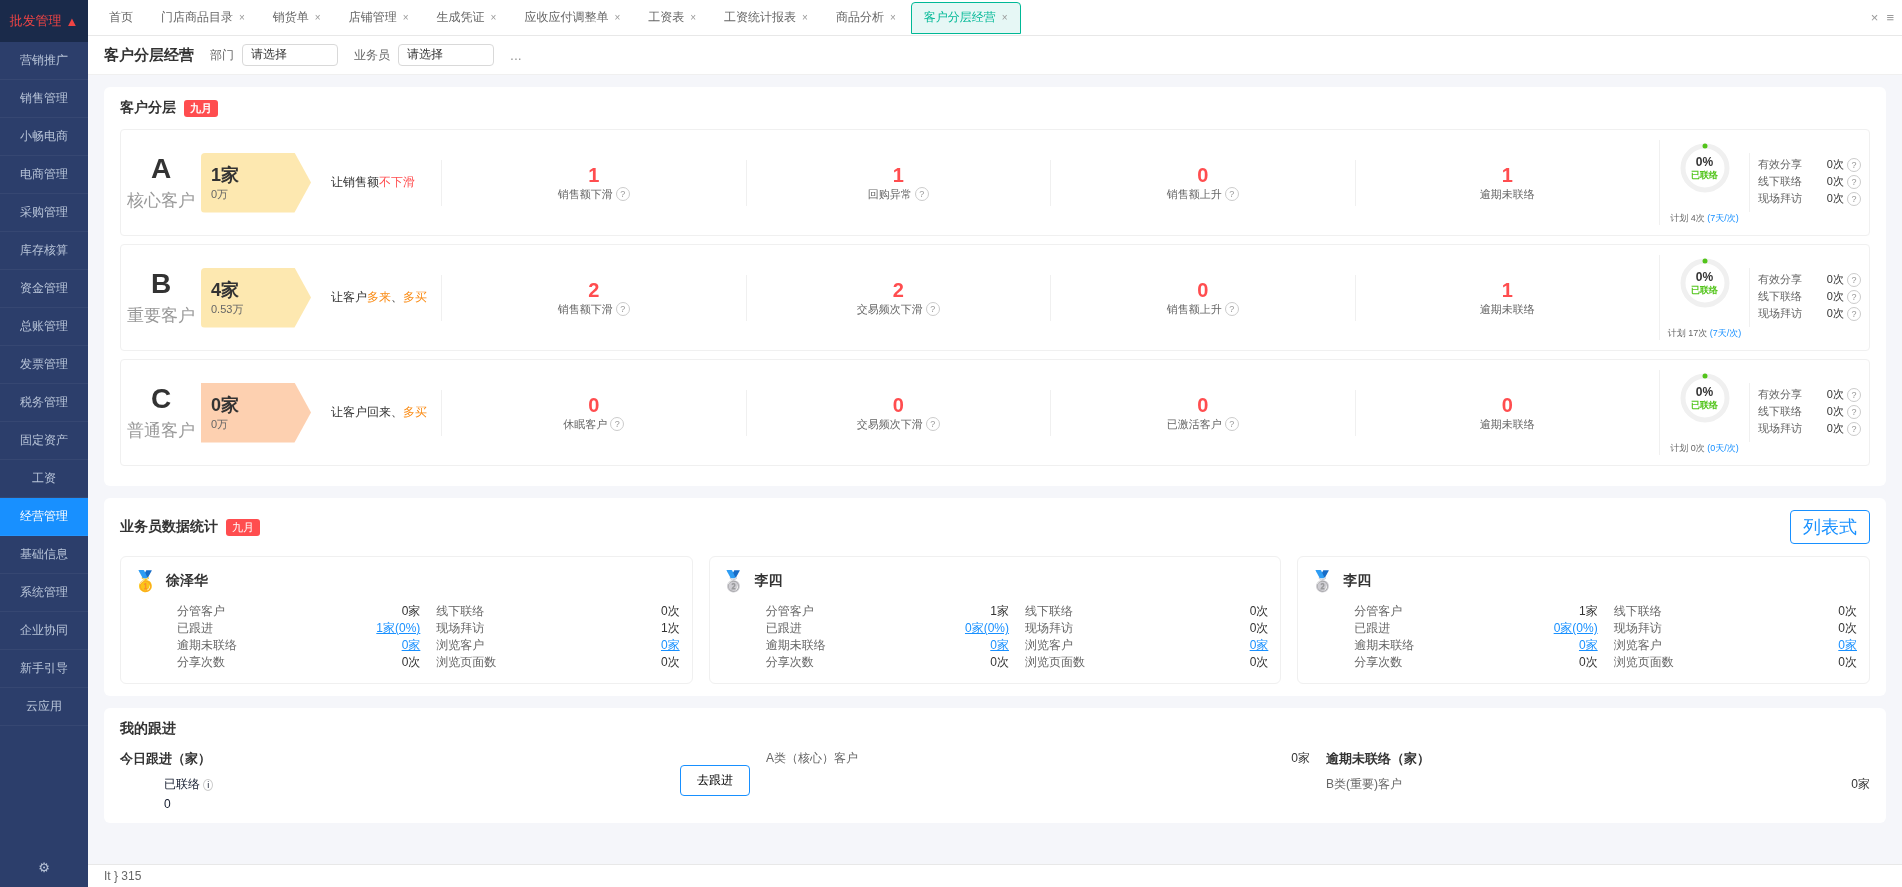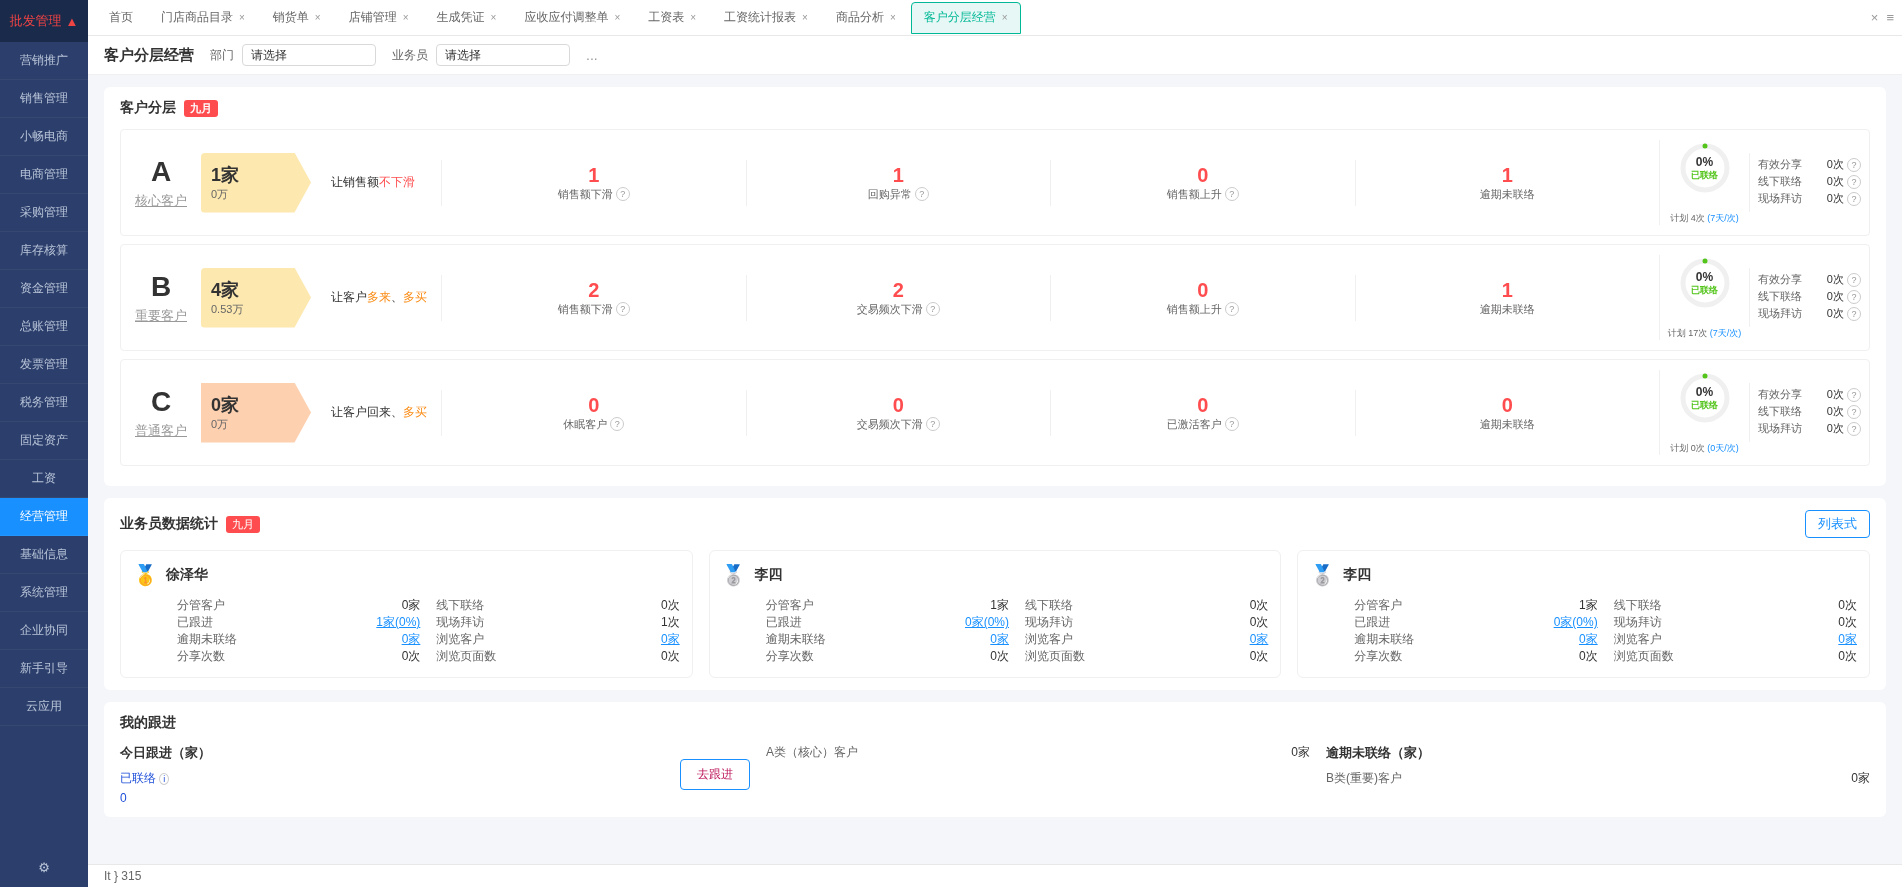--- a/index.html
+++ b/index.html
@@ -117,22 +117,23 @@
       color: #666;
     }
     .filter-select {
       border: 1px solid #d9d9d9;
       border-radius: 4px;
       padding: 3px 24px 3px 8px;
       font-size: 12px;
       color: #333;
       background: #fff;
       appearance: none;
-      width: 134px;
-      cursor: pointer;
+      width: 96px;
+      cursor: pointer;
+      font-family: Liberation Mono, monospace;
     }
     .filter-more {
       color: #999;
       cursor: pointer;
       font-size: 14px;
     }
 
     
     .content-area {
       flex: 1;
@@ -179,24 +180,23 @@
       width: 80px;
       text-align: center;
       flex-shrink: 0;
     }
     .tier-letter {
       font-size: 28px;
       font-weight: bold;
       color: #333;
     }
     .tier-name {
-      font-size: 13px;
+      font-size: 17px;
       color: #999;
       margin-top: 4px;
-      text-decoration: underline;
     }
     .tier-count-block {
       width: 110px;
       flex-shrink: 0;
       position: relative;
       height: 60px;
       display: flex;
       flex-direction: column;
       justify-content: center;
       padding-left: 10px;
@@ -329,21 +329,21 @@
       align-items: center;
       justify-content: space-between;
       margin-bottom: 12px;
     }
     .list-btn {
       border: 1px solid #1890ff;
       color: #1890ff;
       background: #fff;
       border-radius: 4px;
       padding: 4px 12px;
-      font-size: 13px;
+      font-size: 18px;
       cursor: pointer;
     }
 
     
     .agent-cards {
       display: grid;
       grid-template-columns: repeat(3, 1fr);
       gap: 16px;
     }
     .agent-card {
@@ -399,21 +399,21 @@
       gap: 16px;
     }
     .followup-col-title {
       font-size: 13px;
       font-weight: bold;
       color: #333;
       margin-bottom: 8px;
     }
     .goto-btn {
       border: 1px solid #1890ff;
-      color: #be185d;
+      color: #000000;
       background: #fff;
       border-radius: 4px;
       padding: 6px 16px;
       font-size: 12px;
       cursor: pointer;
       white-space: nowrap;
       align-self: center;
     }
 
     
@@ -875,21 +875,21 @@
             </div>
           </div>
         </div>
     </div>
 
     <div class="followup-section">
       <div class="section-title">我的跟进</div>
       <div class="followup-cols">
         <div>
           <div class="followup-col-title">今日跟进（家）</div>
-          <div style="font-size:12px;color:#1d4ed8;">
+          <div style="font-size:12px;color:#0f172a;margin-left:44px;">
             <div>已联络 <span style="border:1px solid #ccc;border-radius:50%;padding:0 3px;font-size:9px;">i</span></div>
             <div style="margin-top:4px;">0</div>
           </div>
         </div>
         <div style="display:flex;align-items:center;">
           <button class="goto-btn">去跟进</button>
         </div>
         <div>
           <div style="font-size:12px;color:#666;">
             <div style="display:flex;justify-content:space-between;margin-bottom:4px;">

